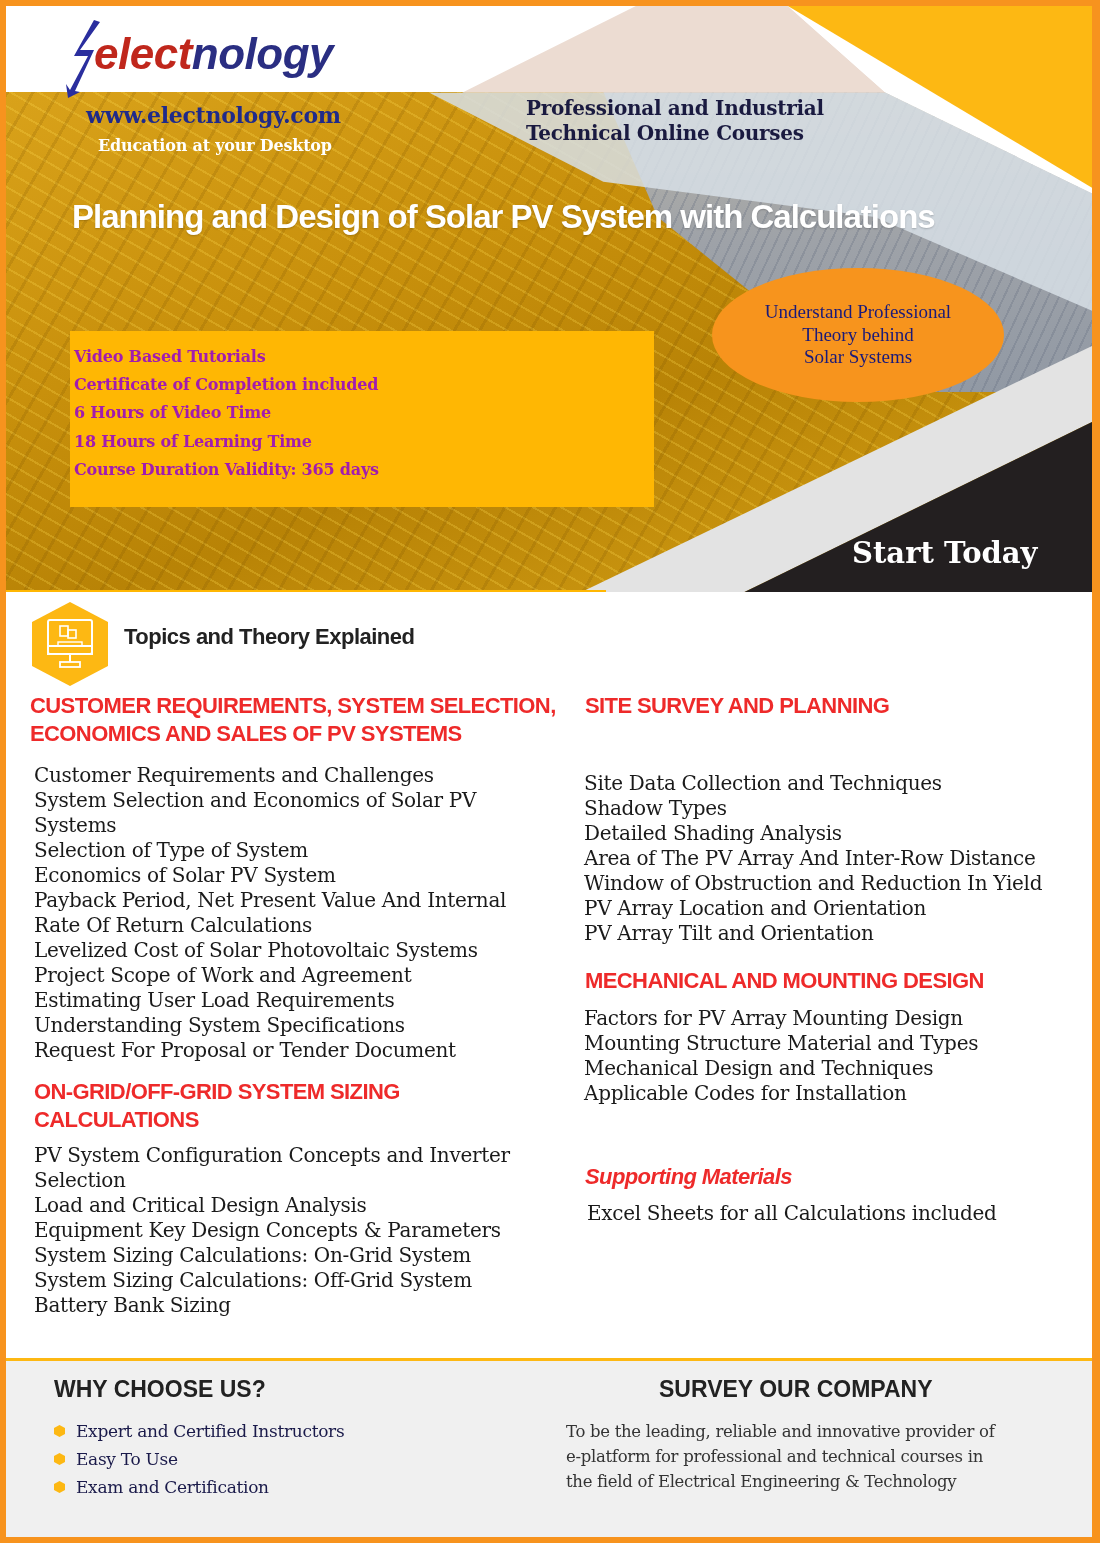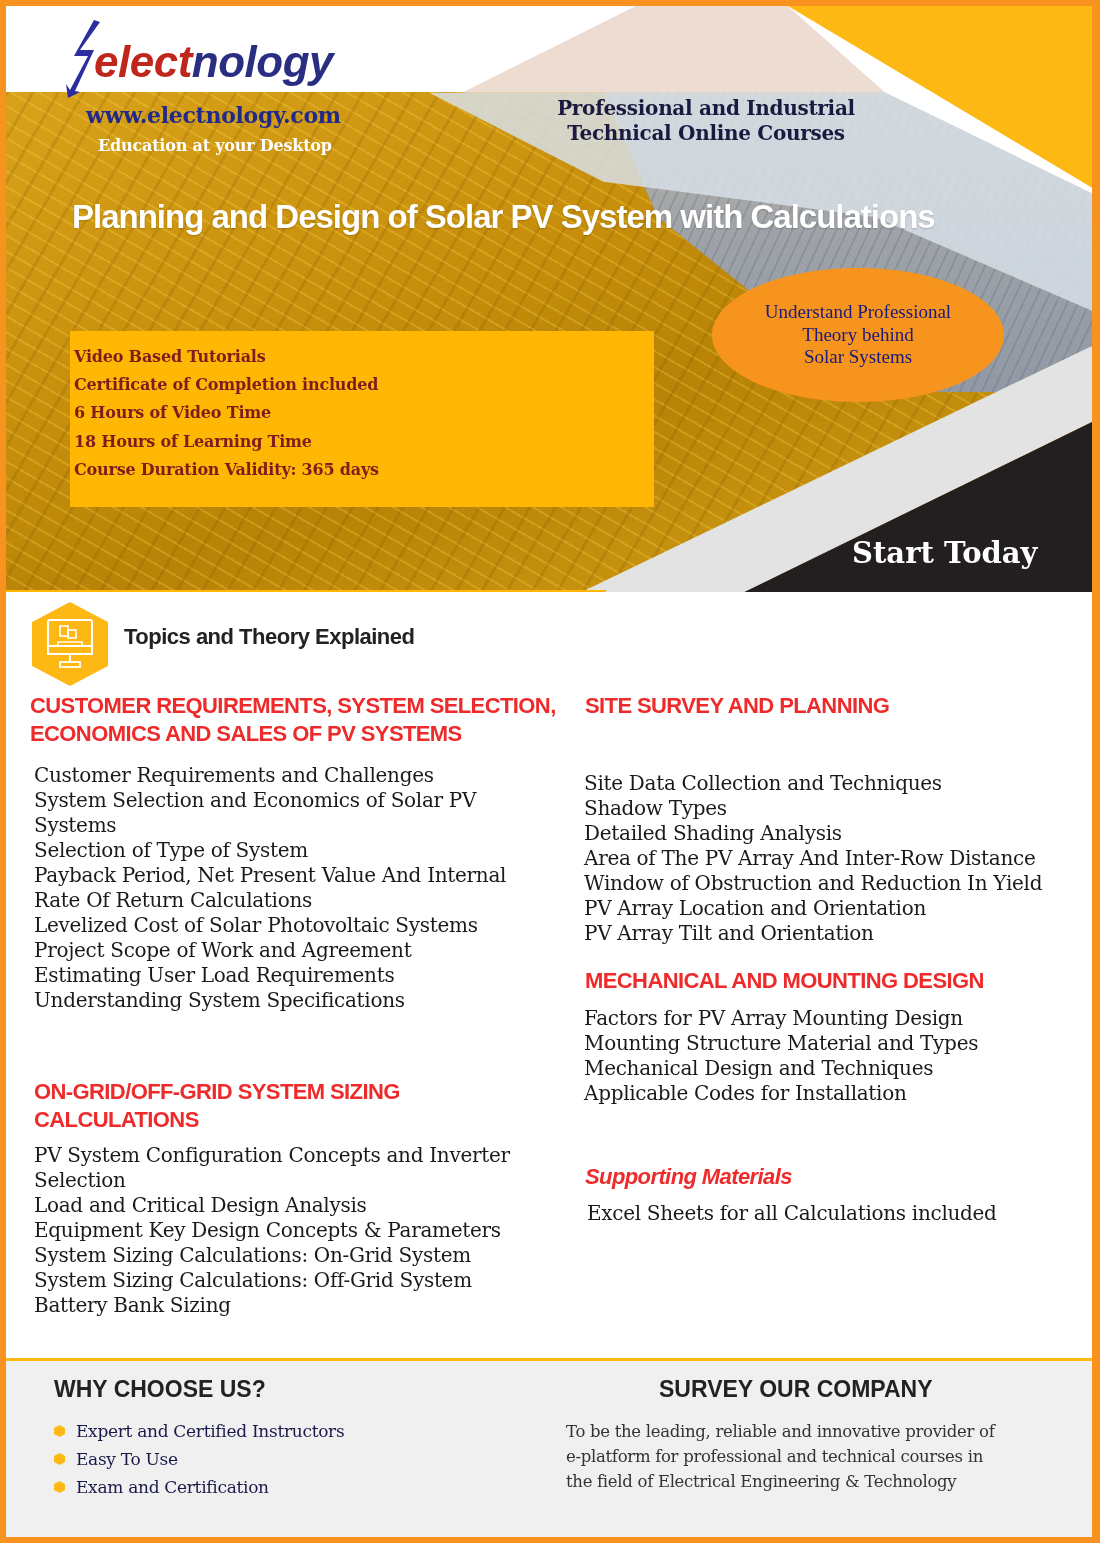--- a/index.html
+++ b/index.html
@@ -36,29 +36,29 @@
     background: #fdb813; }
   .hero-diag-gray { position: absolute; left: 0; top: 0; width: 1086px; height: 586px;
     clip-path: polygon(53% 100%, 100% 58%, 100% 71%, 68% 100%);
     background: #e3e3e3; }
   .hero-diag-black { position: absolute; left: 0; top: 0; width: 1086px; height: 586px;
     clip-path: polygon(68% 100%, 100% 71%, 100% 100%);
     background: #231f20; }
 
   .logo { position: absolute; left: 60px; top: 12px; height: 80px; display: flex; align-items: flex-end; }
   .logo svg { width: 36px; height: 78px; }
-  .logo-text { font-family: "Liberation Sans", sans-serif; font-weight: bold; font-style: italic; font-size: 44px; letter-spacing: -0.5px; line-height: 1; margin-left: -8px; margin-bottom: 14px; }
+  .logo-text { font-family: "Liberation Sans", sans-serif; font-weight: bold; font-style: italic; font-size: 44px; letter-spacing: -0.5px; line-height: 1; margin-left: -8px; margin-bottom: 22px; }
   .logo-text .red { color: #c0271c; }
   .logo-text .blue { color: #2a2e82; }
   .site-url { position: absolute; left: 80px; top: 96px; font-family: "DejaVu Serif", serif; font-weight: bold; font-size: 22px; color: #1f2a8a; letter-spacing: -0.3px; }
   .tagline { position: absolute; left: 92px; top: 130px; font-family: "DejaVu Serif", serif; font-weight: bold; font-size: 16px; color: #ffffff; letter-spacing: -0.2px; }
-  .pro-title { position: absolute; left: 520px; top: 90px; width: 360px; text-align: center; font-family: "DejaVu Serif", serif; font-weight: bold; font-size: 20px; line-height: 25px; color: #1a1a40; letter-spacing: -0.3px; }
+  .pro-title { position: absolute; left: 520px; top: 90px; width: 360px; font-family: "DejaVu Serif", serif; font-weight: bold; font-size: 20px; line-height: 25px; color: #1a1a40; letter-spacing: -0.3px; }
   .course-title { position: absolute; left: 66px; top: 192px; font-family: "Liberation Sans", sans-serif; font-weight: bold; font-size: 33px; color: #ffffff; letter-spacing: -1px; text-shadow: 0 1px 2px rgba(0,0,0,0.2); }
   .features-box { position: absolute; left: 64px; top: 325px; width: 584px; height: 176px; background: #ffb703; padding: 12px 4px; }
-  .features-box div { font-family: "DejaVu Serif", serif; font-weight: bold; font-size: 16px; color: #7f1d1d; line-height: 28.2px; letter-spacing: -0.2px; }
+  .features-box div { font-family: "DejaVu Serif", serif; font-weight: bold; font-size: 16px; color: #a21caf; line-height: 28.2px; letter-spacing: -0.2px; }
   .oval { position: absolute; left: 706px; top: 262px; width: 292px; height: 134px; border-radius: 50%; background: #f7941d; display: flex; align-items: center; justify-content: center; text-align: center; }
   .oval span { font-family: "Liberation Serif", serif; font-size: 19px; line-height: 22.5px; color: #1a1a7a; }
   .start-today { position: absolute; left: 846px; top: 530px; font-family: "DejaVu Serif", serif; font-weight: bold; font-size: 29px; color: #ffffff; letter-spacing: 0px; background: none; border: none; cursor: pointer; }
   .hero-bottom-line { position: absolute; left: 0; top: 584px; width: 600px; height: 2px; background: #ffb703; }
 
   
   .topics-icon { position: absolute; left: 22px; top: 594px; width: 84px; height: 88px; }
   .topics-heading { position: absolute; left: 118px; top: 618px; font-family: "Liberation Sans", sans-serif; font-weight: bold; font-size: 22px; color: #222222; letter-spacing: -0.5px; }
 
   .sec-head { position: absolute; font-family: "Liberation Sans", sans-serif; font-weight: bold; font-size: 22px; line-height: 28px; color: #ee2a2a; letter-spacing: -0.6px; }
@@ -141,26 +141,28 @@
 
   <div class="sec-head" style="left:24px; top:686px;">
     <div>CUSTOMER REQUIREMENTS, SYSTEM SELECTION,</div>
     <div>ECONOMICS AND SALES OF PV SYSTEMS</div>
   </div>
   <div class="list" style="left:28px; top:757px;">
     <div>Customer Requirements and Challenges</div>
     <div>System Selection and Economics of Solar PV</div>
     <div>Systems</div>
     <div>Selection of Type of System</div>
+    <div>Economics of Solar PV System</div>
     <div>Payback Period, Net Present Value And Internal</div>
     <div>Rate Of Return Calculations</div>
     <div>Levelized Cost of Solar Photovoltaic Systems</div>
     <div>Project Scope of Work and Agreement</div>
     <div>Estimating User Load Requirements</div>
     <div>Understanding System Specifications</div>
+    <div>Request For Proposal or Tender Document</div>
   </div>
 
   <div class="sec-head" style="left:28px; top:1072px;">
     <div>ON-GRID/OFF-GRID SYSTEM SIZING</div>
     <div>CALCULATIONS</div>
   </div>
   <div class="list" style="left:28px; top:1137px;">
     <div>PV System Configuration Concepts and Inverter</div>
     <div>Selection</div>
     <div>Load and Critical Design Analysis</div>

